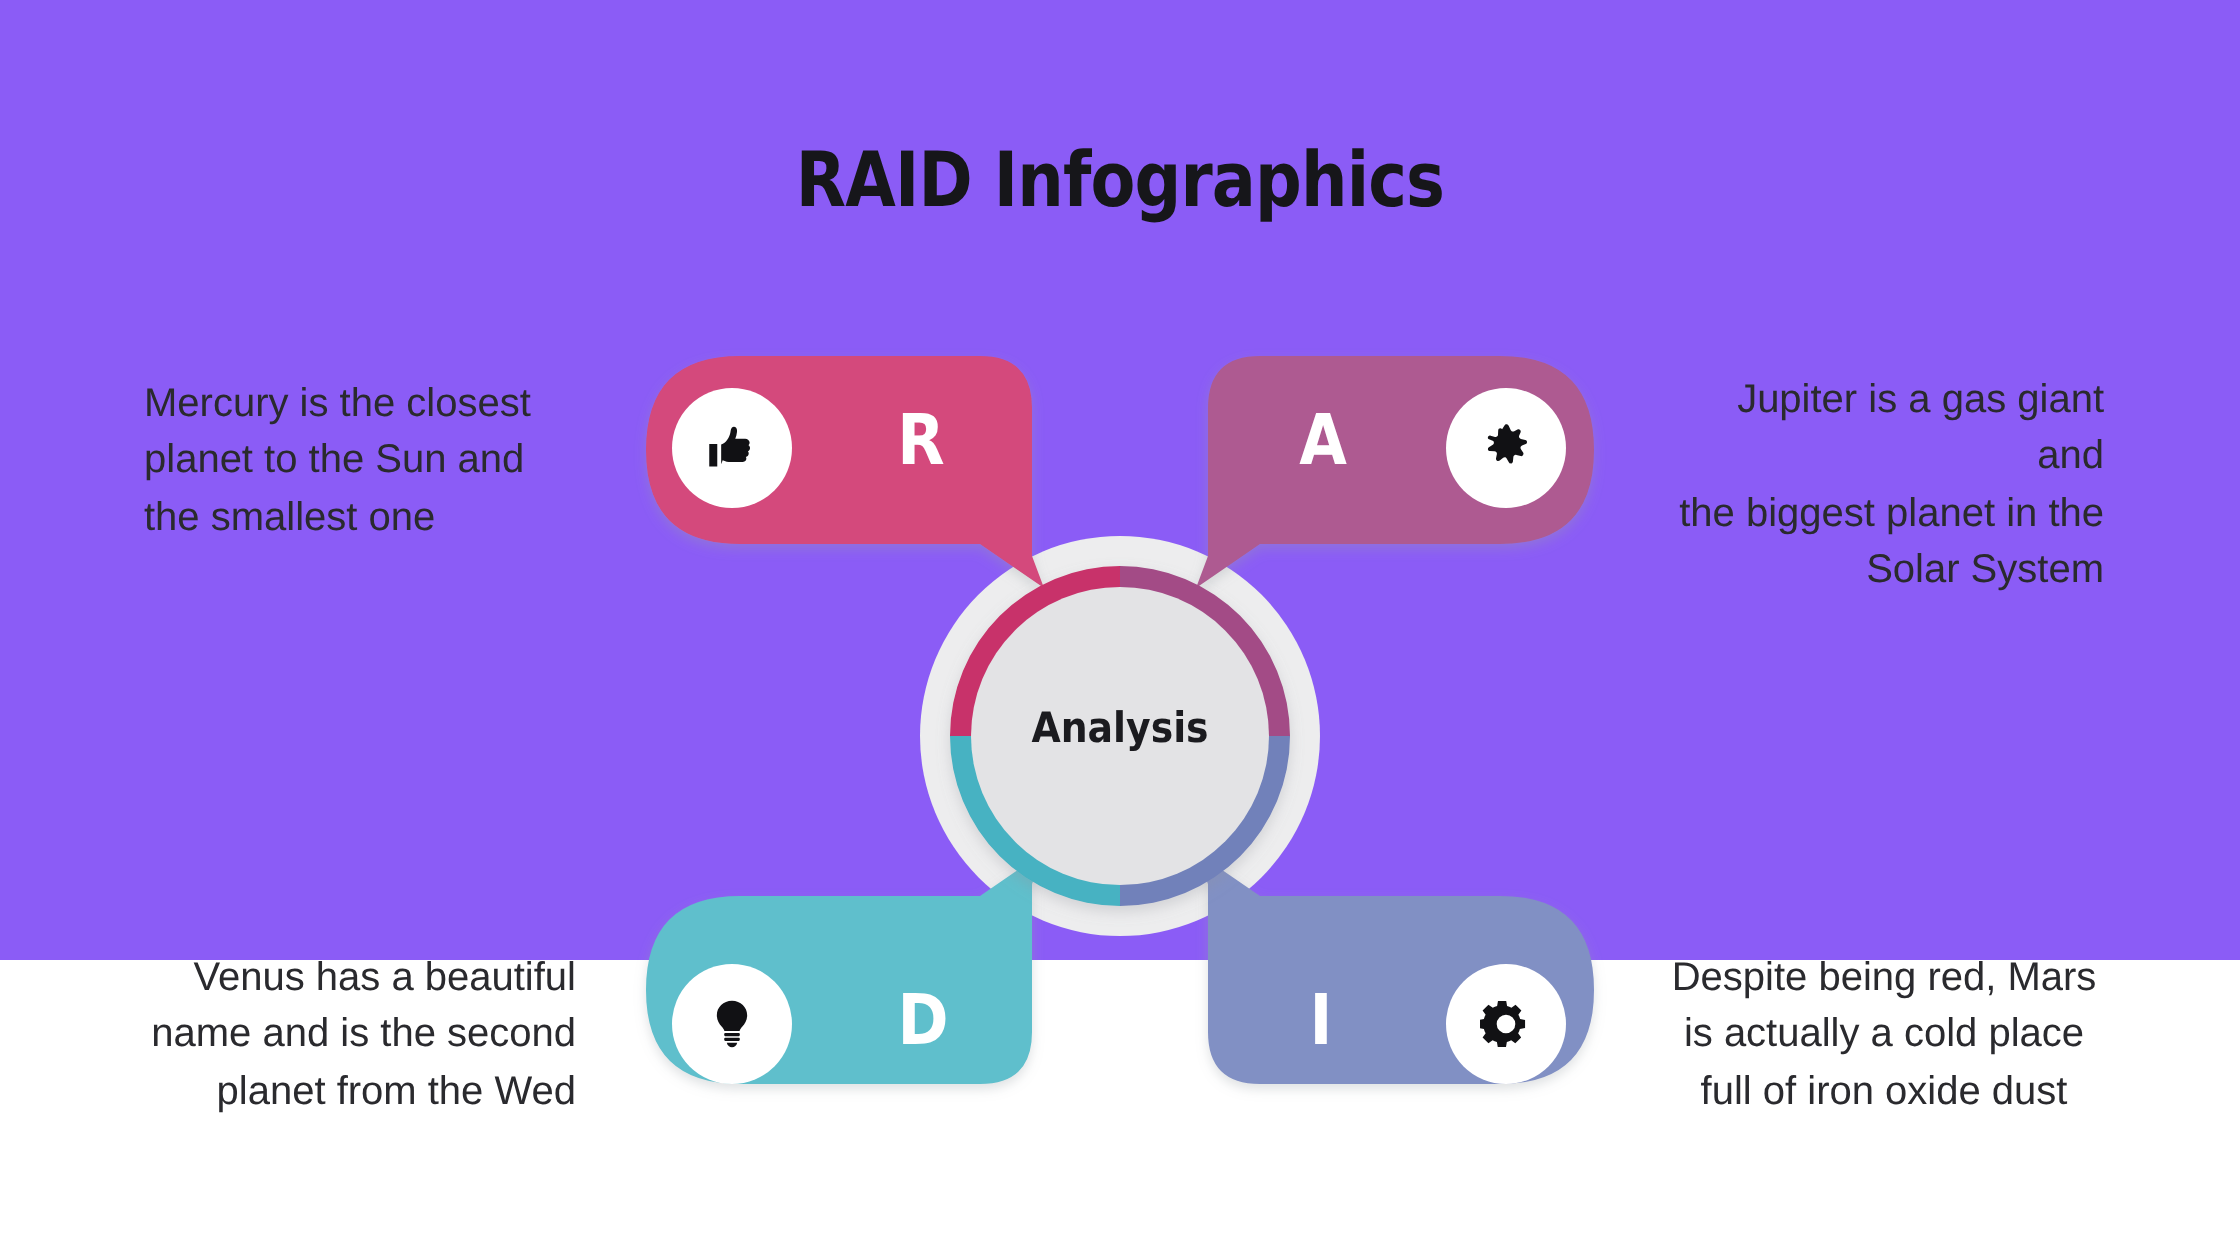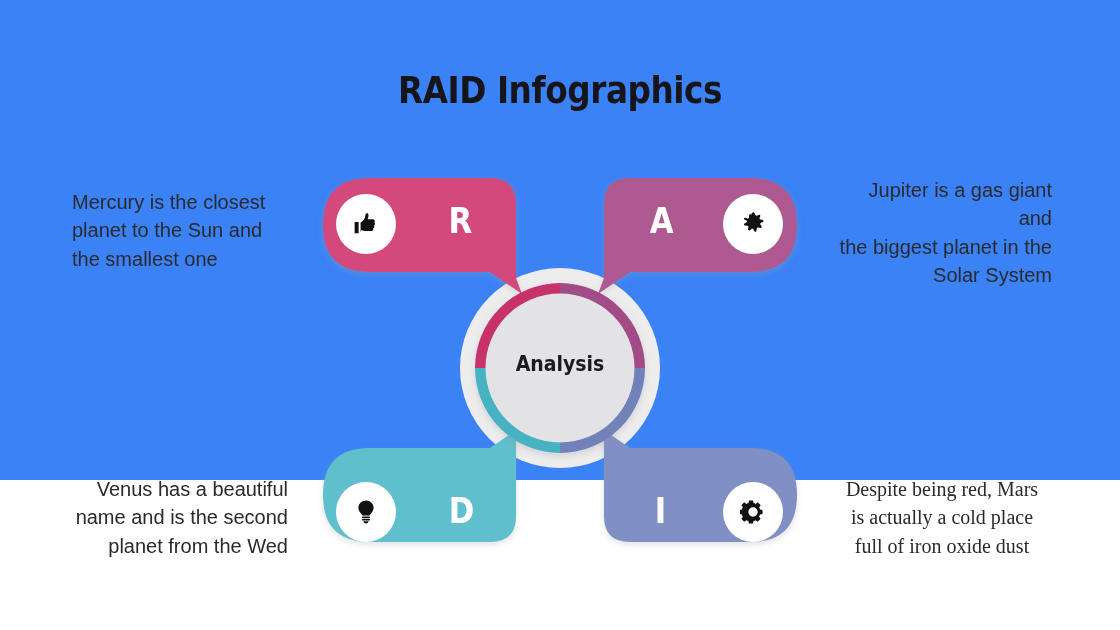--- a/index.html
+++ b/index.html
@@ -10,21 +10,21 @@
     width: 1120px;
     height: 630px;
     background: #ffffff;
     font-family: "Liberation Sans", sans-serif;
     overflow: hidden;
   }
   .slide {
     position: relative;
     width: 1120px;
     height: 480px;
-    background: #3b82f6;
+    background: #8b5cf6;
   }
 
   
   .title {
     position: absolute;
     top: 68px;
     left: 0;
     width: 1120px;
     text-align: center;
     font-family: "DejaVu Sans", sans-serif;
@@ -102,23 +102,23 @@
   
   .caption {
     position: absolute;
     font-family: "Liberation Sans", sans-serif;
     font-size: 20px;
     line-height: 1.42;
     color: #2a2a2e;
     white-space: pre-line;
   }
   .cap-tl { left: 72px;  top: 188px; width: 215px; text-align: left;  }
-  .cap-tr { right: 68px; top: 176px; width: 222px; text-align: right; }
+  .cap-tr { right: 68px; top: 186px; width: 222px; text-align: right; }
   .cap-bl { left: 60px;  top: 475px; width: 228px; text-align: right; }
-  .cap-br { right: 66px; top: 475px; width: 224px; text-align: center; font-family: Liberation Serif, serif;}
+  .cap-br { right: 66px; top: 475px; width: 224px; text-align: center;}
 </style>
 </head>
 <body>
 
 <div class="slide">
 
   <div class="title">RAID Infographics</div>
 
   <div class="diagram">
     <svg viewBox="0 0 520 420" xmlns="http://www.w3.org/2000/svg">

